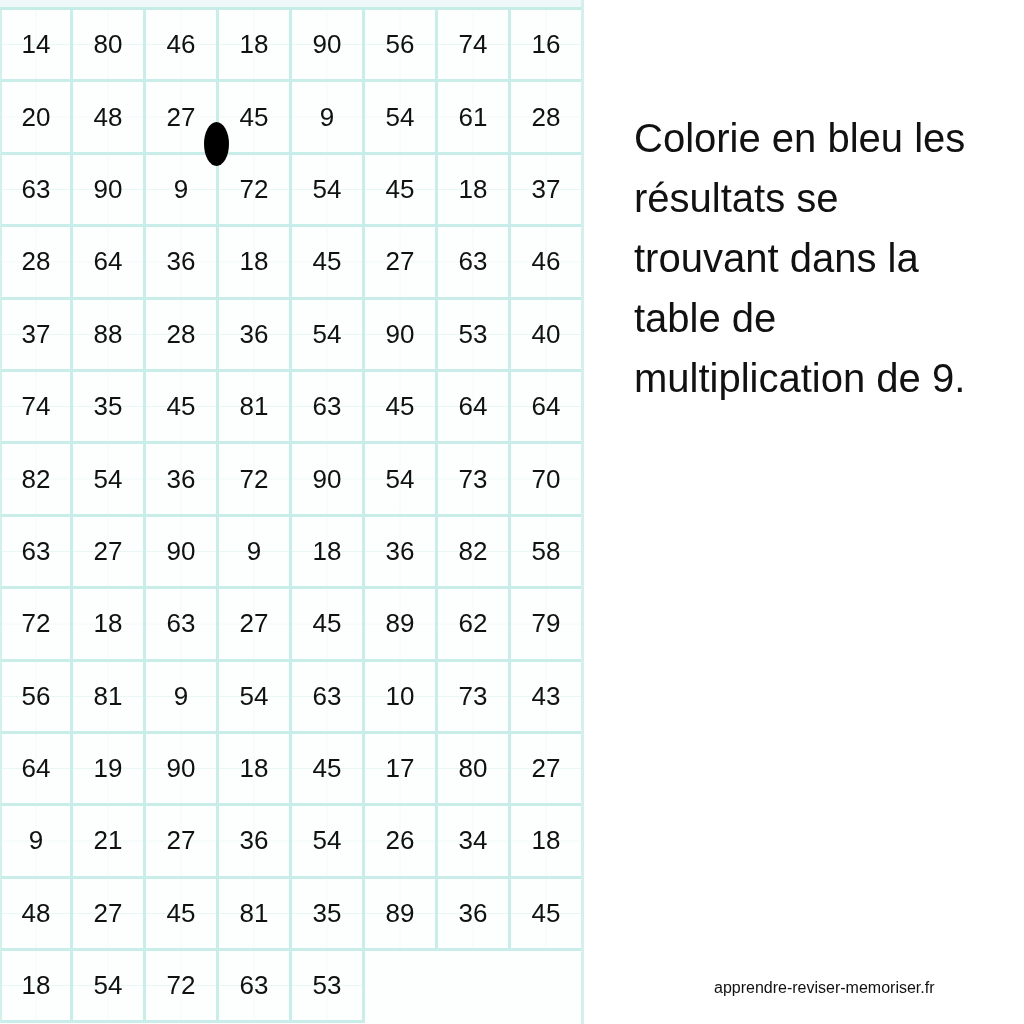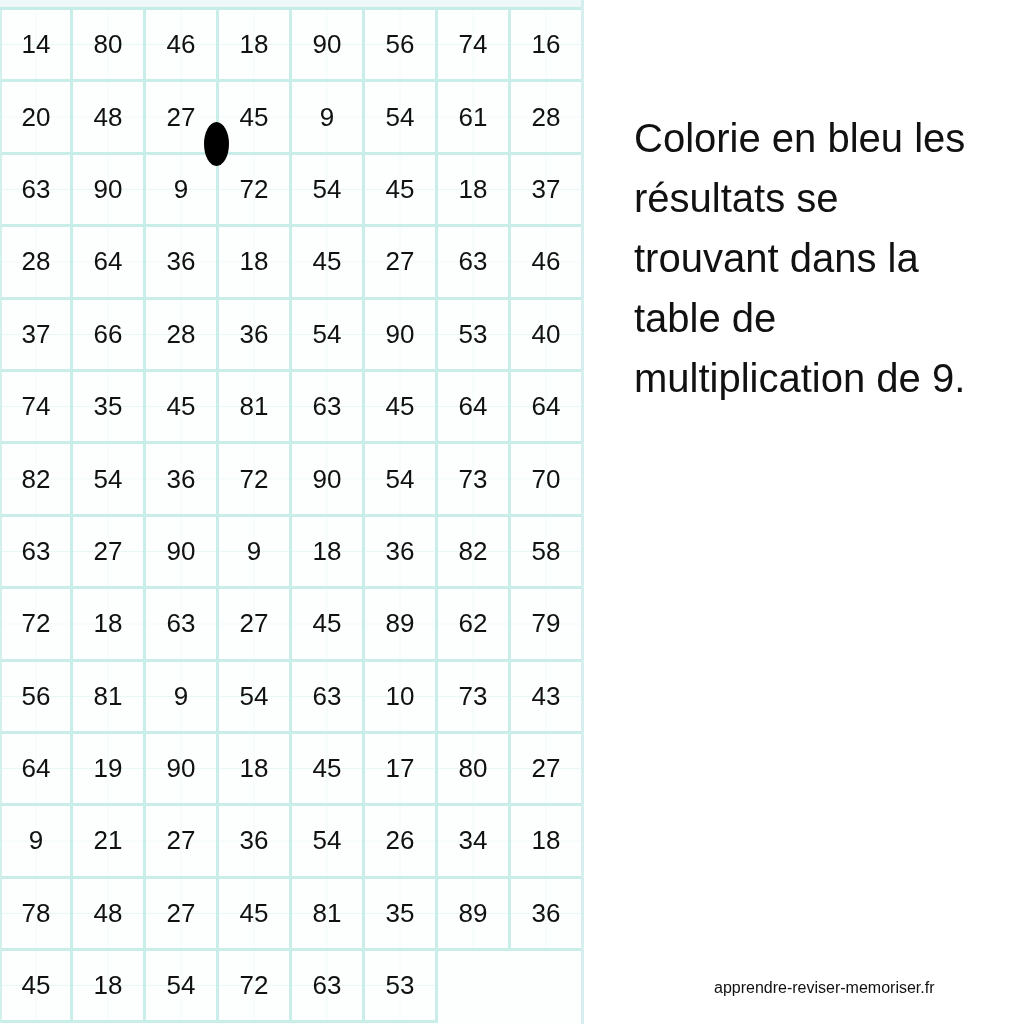--- a/index.html
+++ b/index.html
@@ -75,21 +75,21 @@
     <div class="cell">37</div>
     <div class="cell">28</div>
     <div class="cell">64</div>
     <div class="cell">36</div>
     <div class="cell">18</div>
     <div class="cell">45</div>
     <div class="cell">27</div>
     <div class="cell">63</div>
     <div class="cell">46</div>
     <div class="cell">37</div>
-    <div class="cell">66</div>
+    <div class="cell">88</div>
     <div class="cell">28</div>
     <div class="cell">36</div>
     <div class="cell">54</div>
     <div class="cell">90</div>
     <div class="cell">53</div>
     <div class="cell">40</div>
     <div class="cell">74</div>
     <div class="cell">35</div>
     <div class="cell">45</div>
     <div class="cell">81</div>
@@ -138,21 +138,20 @@
     <div class="cell">80</div>
     <div class="cell">27</div>
     <div class="cell">9</div>
     <div class="cell">21</div>
     <div class="cell">27</div>
     <div class="cell">36</div>
     <div class="cell">54</div>
     <div class="cell">26</div>
     <div class="cell">34</div>
     <div class="cell">18</div>
-    <div class="cell">78</div>
     <div class="cell">48</div>
     <div class="cell">27</div>
     <div class="cell">45</div>
     <div class="cell">81</div>
     <div class="cell">35</div>
     <div class="cell">89</div>
     <div class="cell">36</div>
     <div class="cell">45</div>
     <div class="cell">18</div>
     <div class="cell">54</div>

